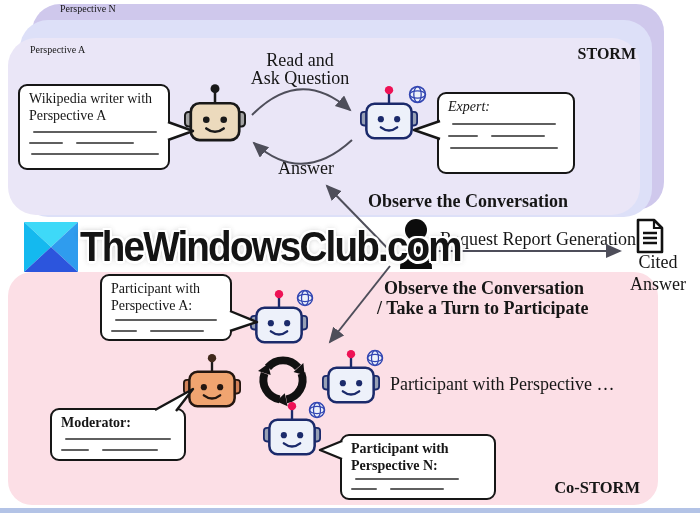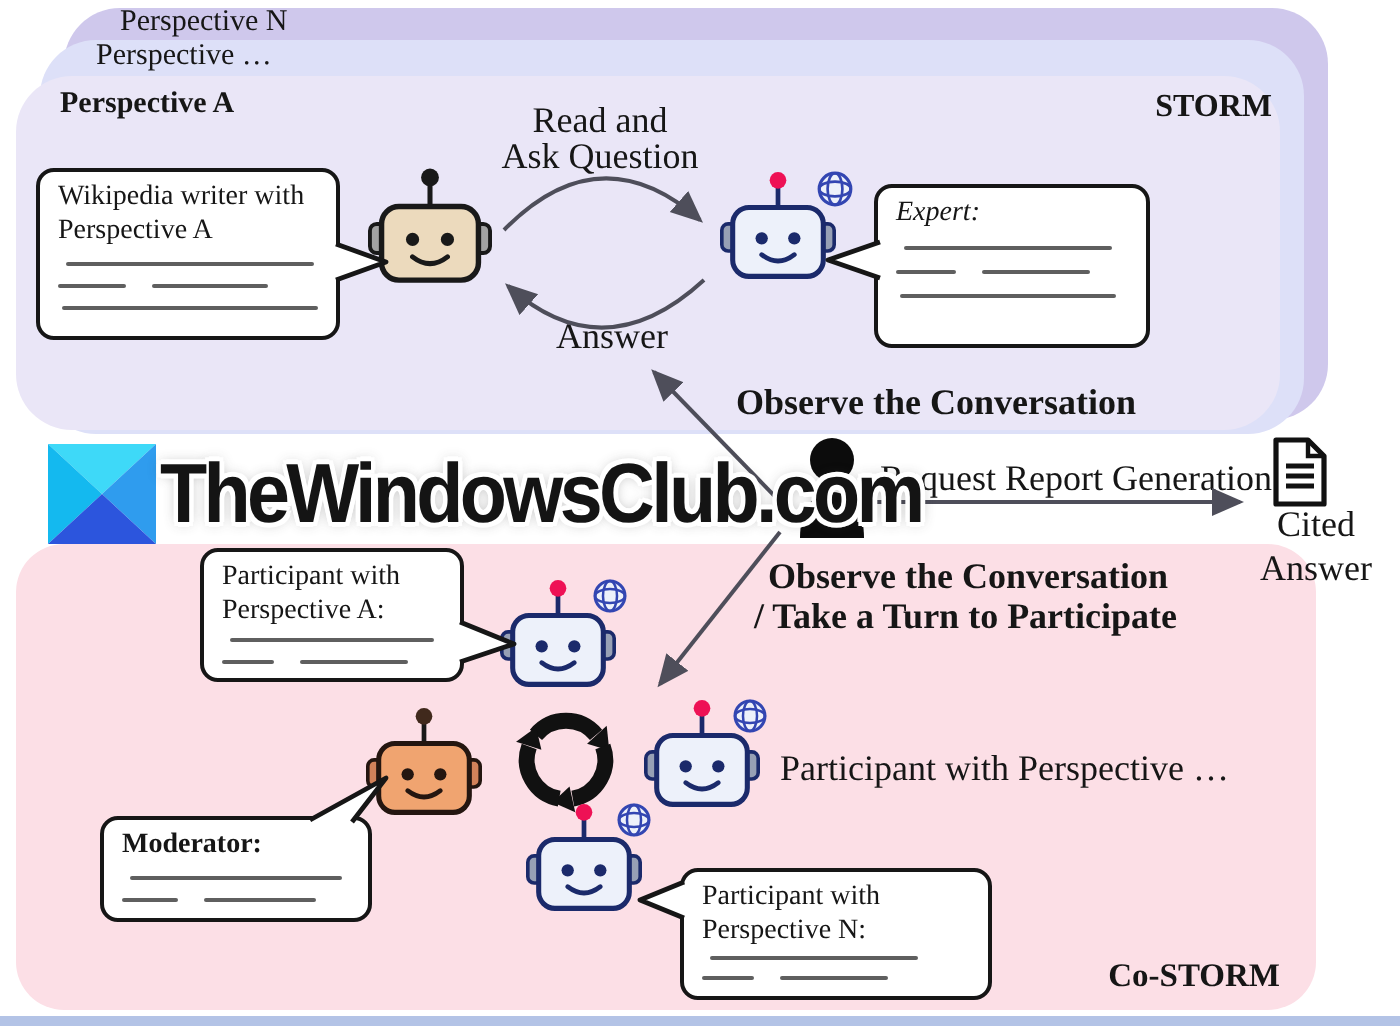--- a/index.html
+++ b/index.html
@@ -5,21 +5,21 @@
   html,body{margin:0;padding:0;background:#ffffff;}
   .canvas{position:relative;width:700px;height:513px;background:#ffffff;overflow:hidden;
           font-family:"Liberation Serif","DejaVu Serif",serif;color:#161616;}
   .abs{position:absolute;}
   
   .panel{position:absolute;border-radius:28px;}
   .panel-n{left:32px;top:4px;width:632px;height:206px;background:#cfc8ec;}
   .panel-m{left:20px;top:20px;width:632px;height:197px;background:#dde0f8;}
   .panel-a{left:8px;top:38px;width:632px;height:177px;background:#eae6f7;}
   .panel-pink{left:8px;top:272px;width:650px;height:233px;background:#fcdfe6;border-radius:24px;}
-  .stack-lbl{position:absolute;font-size:15px;}
+  .stack-lbl{position:absolute;font-size:10px;}
   .bold-lbl{font-weight:bold;text-align:right;}
   
   .bubble{position:absolute;background:#fff;border:2.2px solid #161616;border-radius:9px;
           padding:4px 9px;font-size:14px;line-height:1.22;box-sizing:border-box;}
   .ln{height:2px;background:#5f5f5f;border-radius:1px;}
   .lnrow{display:flex;gap:13px;}
   
   .lbl{position:absolute;font-size:18px;line-height:1.2;}
   .ctr{text-align:center;}
   .overlay{position:absolute;left:0;top:0;z-index:30;pointer-events:none;}
@@ -69,22 +69,21 @@
       </g>
     </defs>
   </svg>
 
   <div class="panel panel-n"></div>
   <div class="panel panel-m"></div>
   <div class="panel panel-a"></div>
   <div class="panel panel-pink"></div>
 
   <div class="stack-lbl" style="left:60px;top:3px;">Perspective N</div>
-  <div class="stack-lbl" style="left:48px;top:20px;">Perspective …</div>
-  <div class="stack-lbl" style="left:30px;top:44px;font-weight:bold;">Perspective A</div>
+  <div class="stack-lbl" style="left:30px;top:44px;">Perspective A</div>
 
   <div class="lbl bold-lbl z2 abs" style="left:536px;top:44px;width:100px;text-align:right;font-size:16px;">STORM</div>
   <div class="lbl bold-lbl z2 abs" style="left:535px;top:478px;width:105px;text-align:right;font-size:16.5px;">Co-STORM</div>
 
   <div class="bubble z2" style="left:18px;top:84px;width:152px;height:86px;">
     <span>Wikipedia writer with Perspective A</span>
     <div class="ln" style="width:124px;margin:7px 0 0 4px;"></div>
     <div class="lnrow" style="margin:9px 0 0 0;">
       <div class="ln" style="width:34px;"></div>
       <div class="ln" style="width:58px;"></div>
@@ -171,21 +170,21 @@
 
   <div class="bubble z2" style="left:50px;top:408px;width:136px;height:53px;">
     <span class="bold-lbl">Moderator:</span>
     <div class="ln" style="width:106px;margin:7px 0 0 4px;"></div>
     <div class="lnrow" style="margin:9px 0 0 0;">
       <div class="ln" style="width:28px;"></div>
       <div class="ln" style="width:56px;"></div>
     </div>
   </div>
 
-  <div class="bubble z2" style="left:340px;top:434px;width:156px;height:66px;">
+  <div class="bubble z2" style="left:340px;top:434px;width:156px;height:66px;font-weight:bold;">
     <span>Participant with Perspective N:</span>
     <div class="ln" style="width:104px;margin:4px 0 0 4px;"></div>
     <div class="lnrow" style="margin:8px 0 0 0;">
       <div class="ln" style="width:26px;"></div>
       <div class="ln" style="width:54px;"></div>
     </div>
   </div>
 
   <svg class="overlay" width="700" height="513" viewBox="0 0 700 513">
     <defs>

